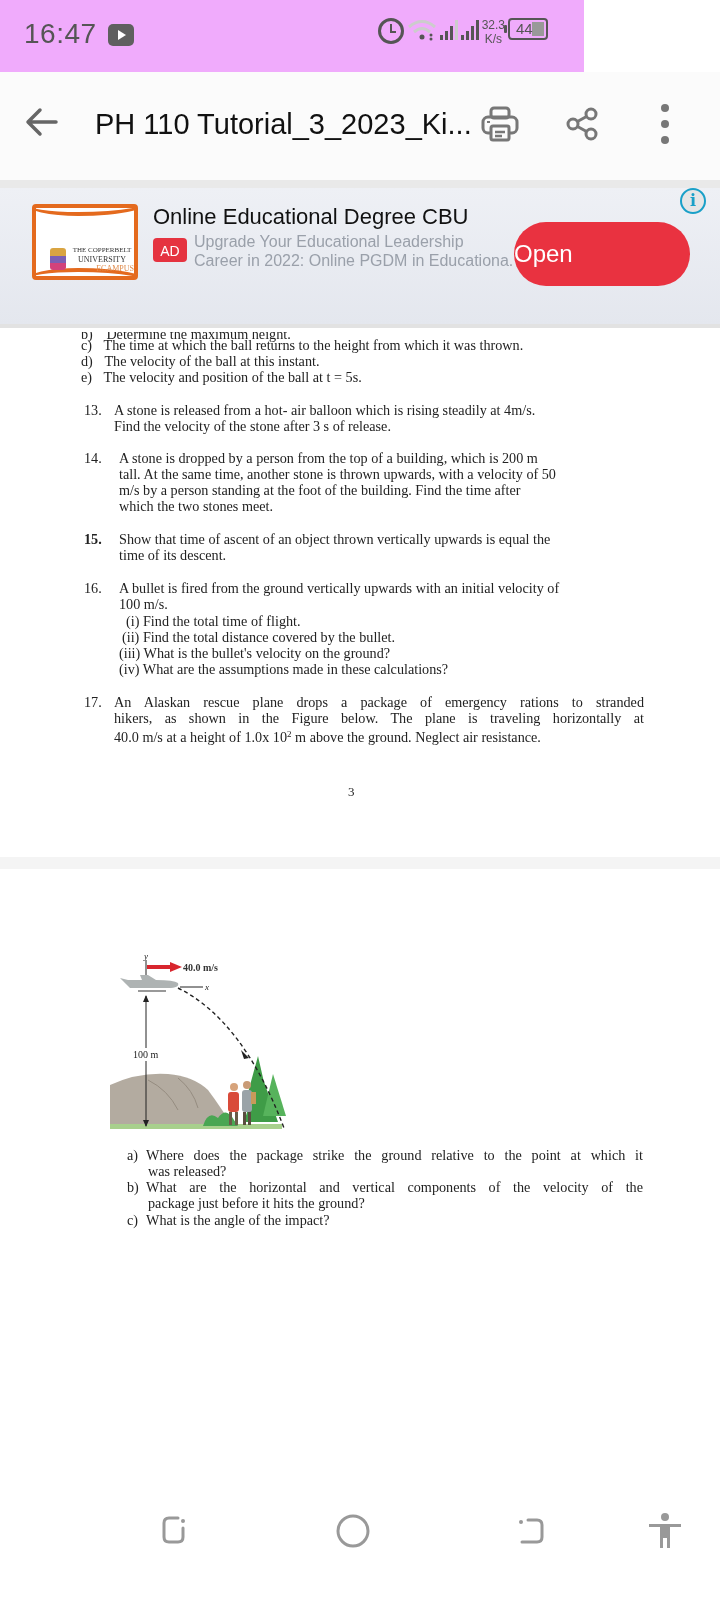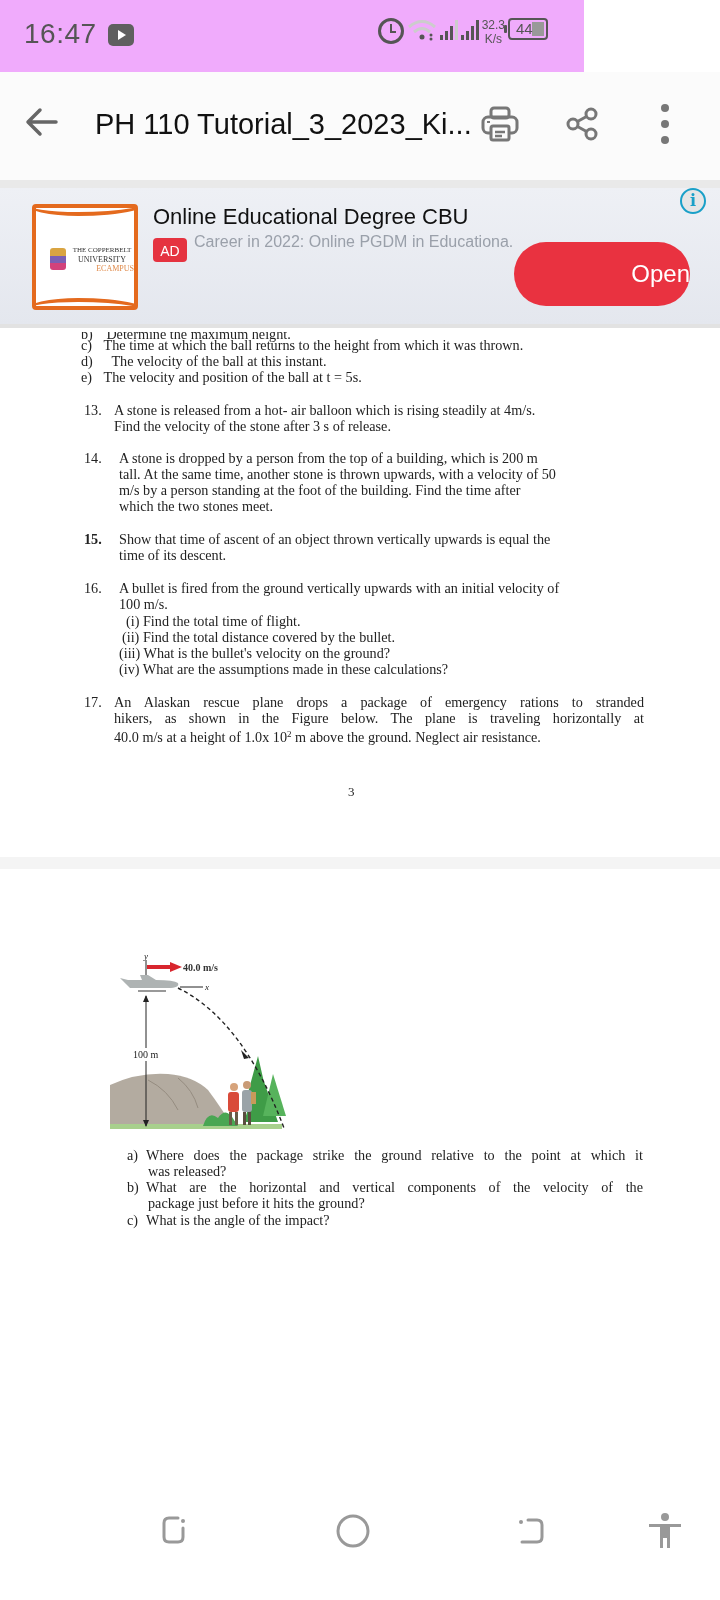--- a/index.html
+++ b/index.html
@@ -25,30 +25,30 @@
   
   .app-bar { position: absolute; top: 72px; left: 0; width: 720px; height: 108px; background: #fbfbfb; }
   .back-btn { position: absolute; left: 22px; top: 30px; width: 40px; height: 40px; cursor: pointer; }
   .doc-title { position: absolute; left: 95px; top: 36px; font-size: 29px; color: #111; white-space: nowrap; }
   .print-btn { position: absolute; left: 480px; top: 32px; width: 40px; height: 40px; cursor: pointer; }
   .share-btn { position: absolute; left: 563px; top: 32px; width: 40px; height: 40px; cursor: pointer; }
   .more-btn { position: absolute; left: 655px; top: 30px; width: 20px; height: 44px; cursor: pointer; }
 
   
   .ad-banner { position: absolute; top: 180px; left: 0; width: 720px; height: 148px; background: linear-gradient(#e9e9e9 0, #e9e9e9 8px, #eef0f5 8px, #e4e7ee 100%); border-bottom: 4px solid #e2e2e2; }
-  .ad-logo { position: absolute; left: 32px; top: 24px; width: 106px; height: 106px; background: #fff; border: 4px solid #e46a1e; border-radius: 4px; overflow: hidden; }
+  .ad-logo { position: absolute; left: 32px; top: 24px; width: 106px; height: 76px; background: #fff; border: 4px solid #e46a1e; border-radius: 4px; overflow: hidden; }
   .ad-logo .curve-top { position: absolute; left: -10px; top: -22px; width: 130px; height: 30px; border-bottom: 4px solid #e46a1e; border-radius: 0 0 60% 40%; }
   .ad-logo .curve-bot { position: absolute; left: -10px; bottom: -22px; width: 130px; height: 30px; border-top: 4px solid #e46a1e; border-radius: 40% 60% 0 0; }
   .ad-logo .crest { position: absolute; left: 14px; top: 40px; width: 16px; height: 22px; background: linear-gradient(#d9a441 0 35%, #7b5fb3 35% 70%, #d2427b 70%); border-radius: 3px; }
   .ad-logo .logo-text { position: absolute; left: 34px; top: 38px; font-family: "Liberation Serif", serif; font-size: 7px; line-height: 9px; color: #333; text-align: center; width: 64px; }
   .ad-logo .logo-text .ec { color: #e08a4a; font-size: 8px; text-align: right; }
   .ad-title { position: absolute; left: 153px; top: 24px; font-size: 22px; color: #111; }
   .ad-badge { position: absolute; left: 153px; top: 58px; width: 34px; height: 24px; background: #e53340; color: #fff; border-radius: 4px; font-size: 14px; line-height: 26px; text-align: center; }
   .ad-desc { position: absolute; left: 194px; top: 52px; width: 320px; font-size: 16px; line-height: 19px; color: #9aa0aa; white-space: nowrap; overflow: hidden; }
-  .ad-open-btn { position: absolute; left: 514px; top: 42px; width: 176px; height: 64px; background: #e93240; border-radius: 32px; color: #fff; font-size: 24px; line-height: 64px; text-align: right; cursor: pointer; margin-top: 20px; }
+  .ad-open-btn { position: absolute; left: 514px; top: 42px; width: 176px; height: 64px; background: #e93240; border-radius: 32px; color: #fff; font-size: 24px; line-height: 64px; text-align: left; cursor: pointer; }
   .ad-info { position: absolute; left: 680px; top: 8px; width: 26px; height: 26px; border: 2px solid #1aa0c8; border-radius: 50%; color: #1aa0c8; font-size: 16px; line-height: 22px; text-align: center; font-family: "DejaVu Serif", serif; font-weight: bold; background: #e6e6e6; }
 
   
   .doc { position: absolute; left: 0; top: 332px; width: 720px; font-family: "Liberation Serif", serif; color: #222; font-size: 14.2px; line-height: 16.4px; }
   .line { position: absolute; white-space: nowrap; }
   .page-num { position: absolute; left: 348px; top: 452px; font-size: 13px; }
   .page-gap { position: absolute; left: 0; top: 857px; width: 720px; height: 12px; background: #f4f4f4; }
   .justify { text-align: justify; text-align-last: justify; }
   .sup { font-size: 9px; vertical-align: 5px; }
 
@@ -136,39 +136,40 @@
     <div class="crest"></div>
     <div class="logo-text">
       <div>THE COPPERBELT</div>
       <div style="font-size:8px">UNIVERSITY</div>
       <div class="ec">ECAMPUS</div>
     </div>
   </div>
   <div class="ad-title">Online Educational Degree CBU</div>
   <div class="ad-badge">AD</div>
   <div class="ad-desc">
+    <div>Upgrade Your Educational Leadership</div>
     <div>Career in 2022: Online PGDM in Educationa...</div>
   </div>
   <div class="ad-open-btn">Open</div>
   <div class="ad-info">i</div>
 </div>
 
 <div class="doc">
 
   <div class="line" style="left:81px;top:-6px;clip-path:inset(6px 0 0 0);">
     <span>b)</span>
     <span style="margin-left:10px">Determine the maximum height.</span>
   </div>
   <div class="line" style="left:81px;top:5px;">
     <span>c)</span>
     <span style="margin-left:8px">The time at which the ball returns to the height from which it was thrown.</span>
   </div>
   <div class="line" style="left:81px;top:21px;">
     <span>d)</span>
-    <span style="margin-left:15px">The velocity of the ball at this instant.</span>
+    <span style="margin-left:8px">The velocity of the ball at this instant.</span>
   </div>
   <div class="line" style="left:81px;top:37px;">
     <span>e)</span>
     <span style="margin-left:8px">The velocity and position of the ball at t = 5s.</span>
   </div>
 
   <div class="line" style="left:84px;top:70px;">13.</div>
   <div class="line" style="left:114px;top:70px;">A stone is released from a hot- air balloon which is rising steadily at 4m/s.</div>
   <div class="line" style="left:114px;top:86px;">Find the velocity of the stone after 3 s of release.</div>
 

